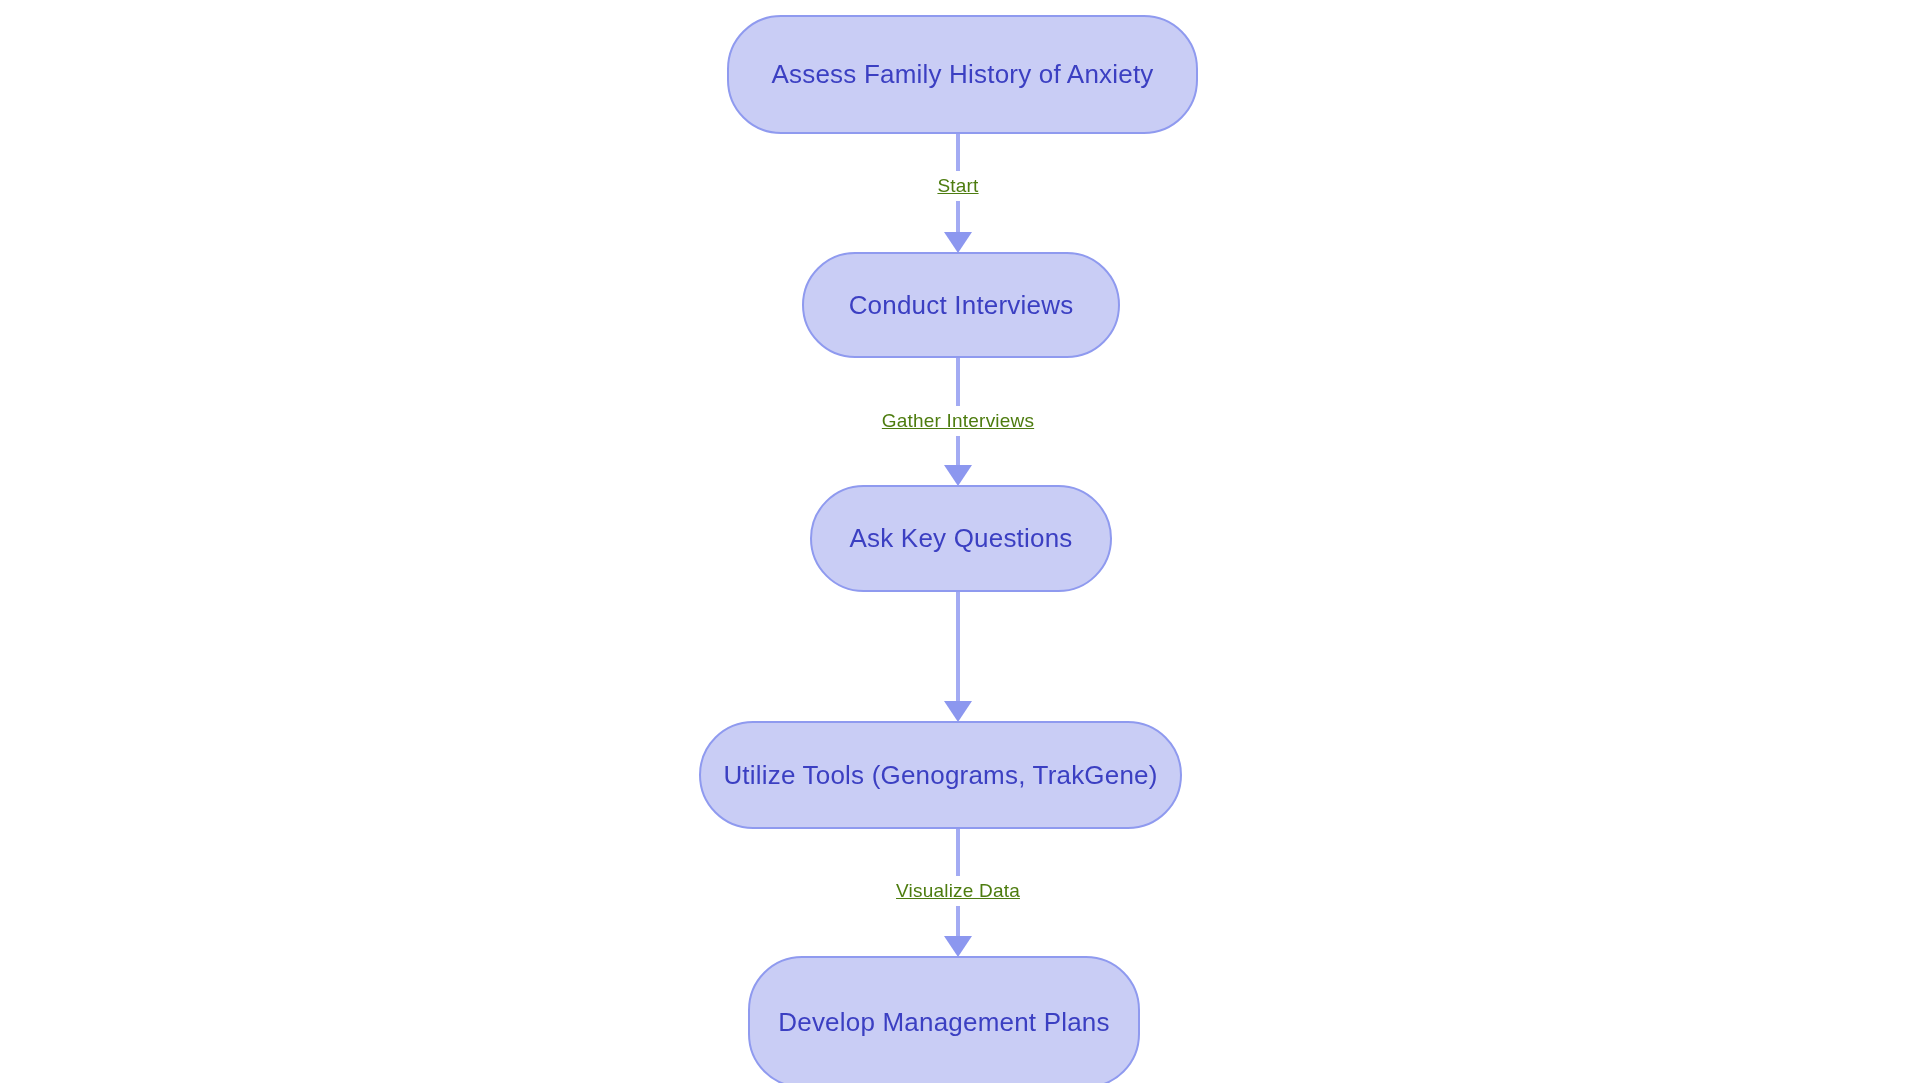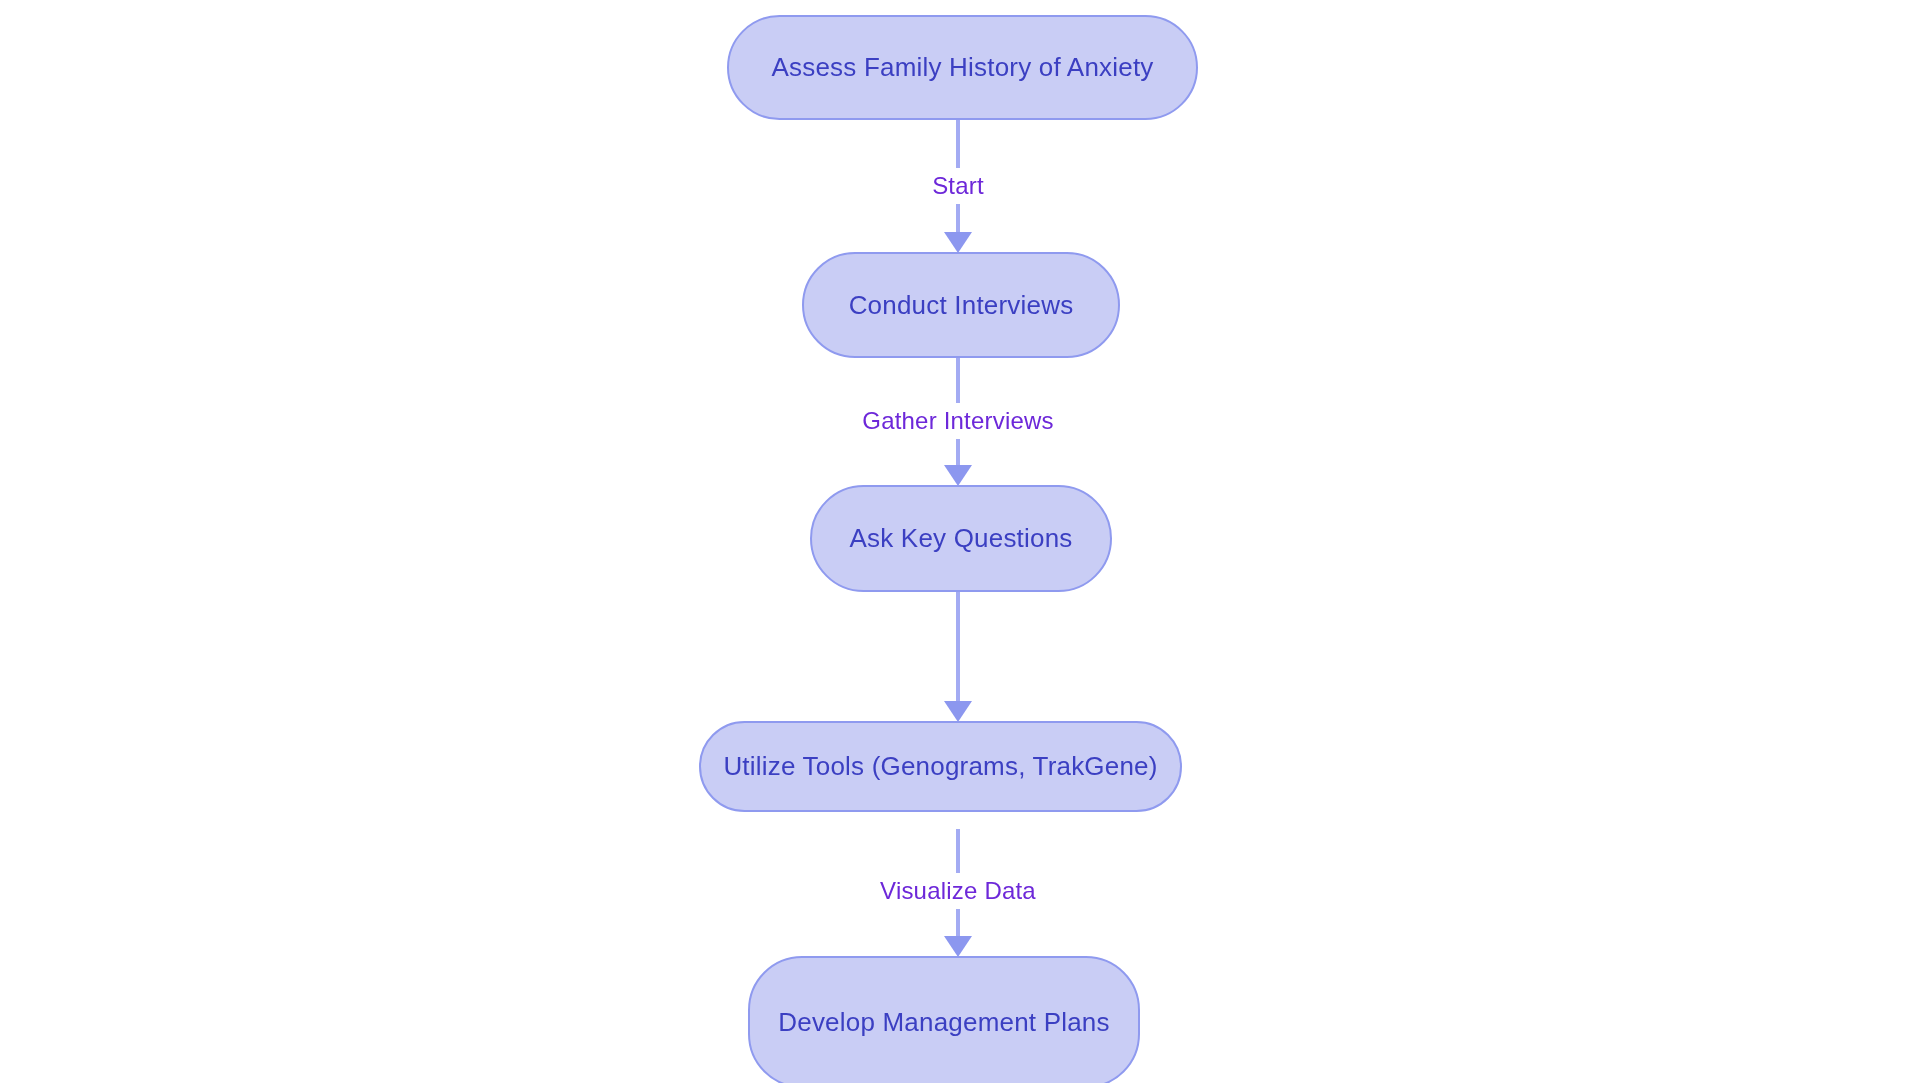--- a/index.html
+++ b/index.html
@@ -33,41 +33,42 @@
     position: absolute;
     left: 956px;
     width: 4px;
     background: #a3abf3;
   }
   .edge-label {
     position: absolute;
     left: 958px;
     transform: translate(-50%, -50%);
     background: #ffffff;
-    color: #6d28d9;
-    font-size: 24px;
+    color: #4d7c0f;
+    font-size: 19px;
     letter-spacing: 0.2px;
     padding: 4px 10px;
     white-space: nowrap;
+    text-decoration: underline;
   }
   .arrowhead {
     position: absolute;
     left: 958px;
     transform: translateX(-50%);
     width: 0;
     height: 0;
     border-left: 14px solid transparent;
     border-right: 14px solid transparent;
     border-top: 21px solid #8c97ef;
   }
   
-  #node-0 { left: 727px; top: 15px;  width: 471px; height: 105px; }
+  #node-0 { left: 727px; top: 15px;  width: 471px; height: 119px; }
   #node-1 { left: 802px; top: 252px; width: 318px; height: 106px; }
   #node-2 { left: 810px; top: 485px; width: 302px; height: 107px; }
-  #node-3 { left: 699px; top: 721px; width: 483px; height: 91px; }
+  #node-3 { left: 699px; top: 721px; width: 483px; height: 108px; }
   #node-4 { left: 748px; top: 956px; width: 392px; height: 132px; }
   
   #edge-line-0 { top: 120px; height: 113px; }
   #edge-line-1 { top: 358px; height: 108px; }
   #edge-line-2 { top: 592px; height: 110px; }
   #edge-line-3 { top: 829px; height: 108px; }
   #edge-label-0 { top: 186px; }
   #edge-label-1 { top: 421px; }
   #edge-label-2 { top: 656px; }
   #edge-label-3 { top: 891px; }

